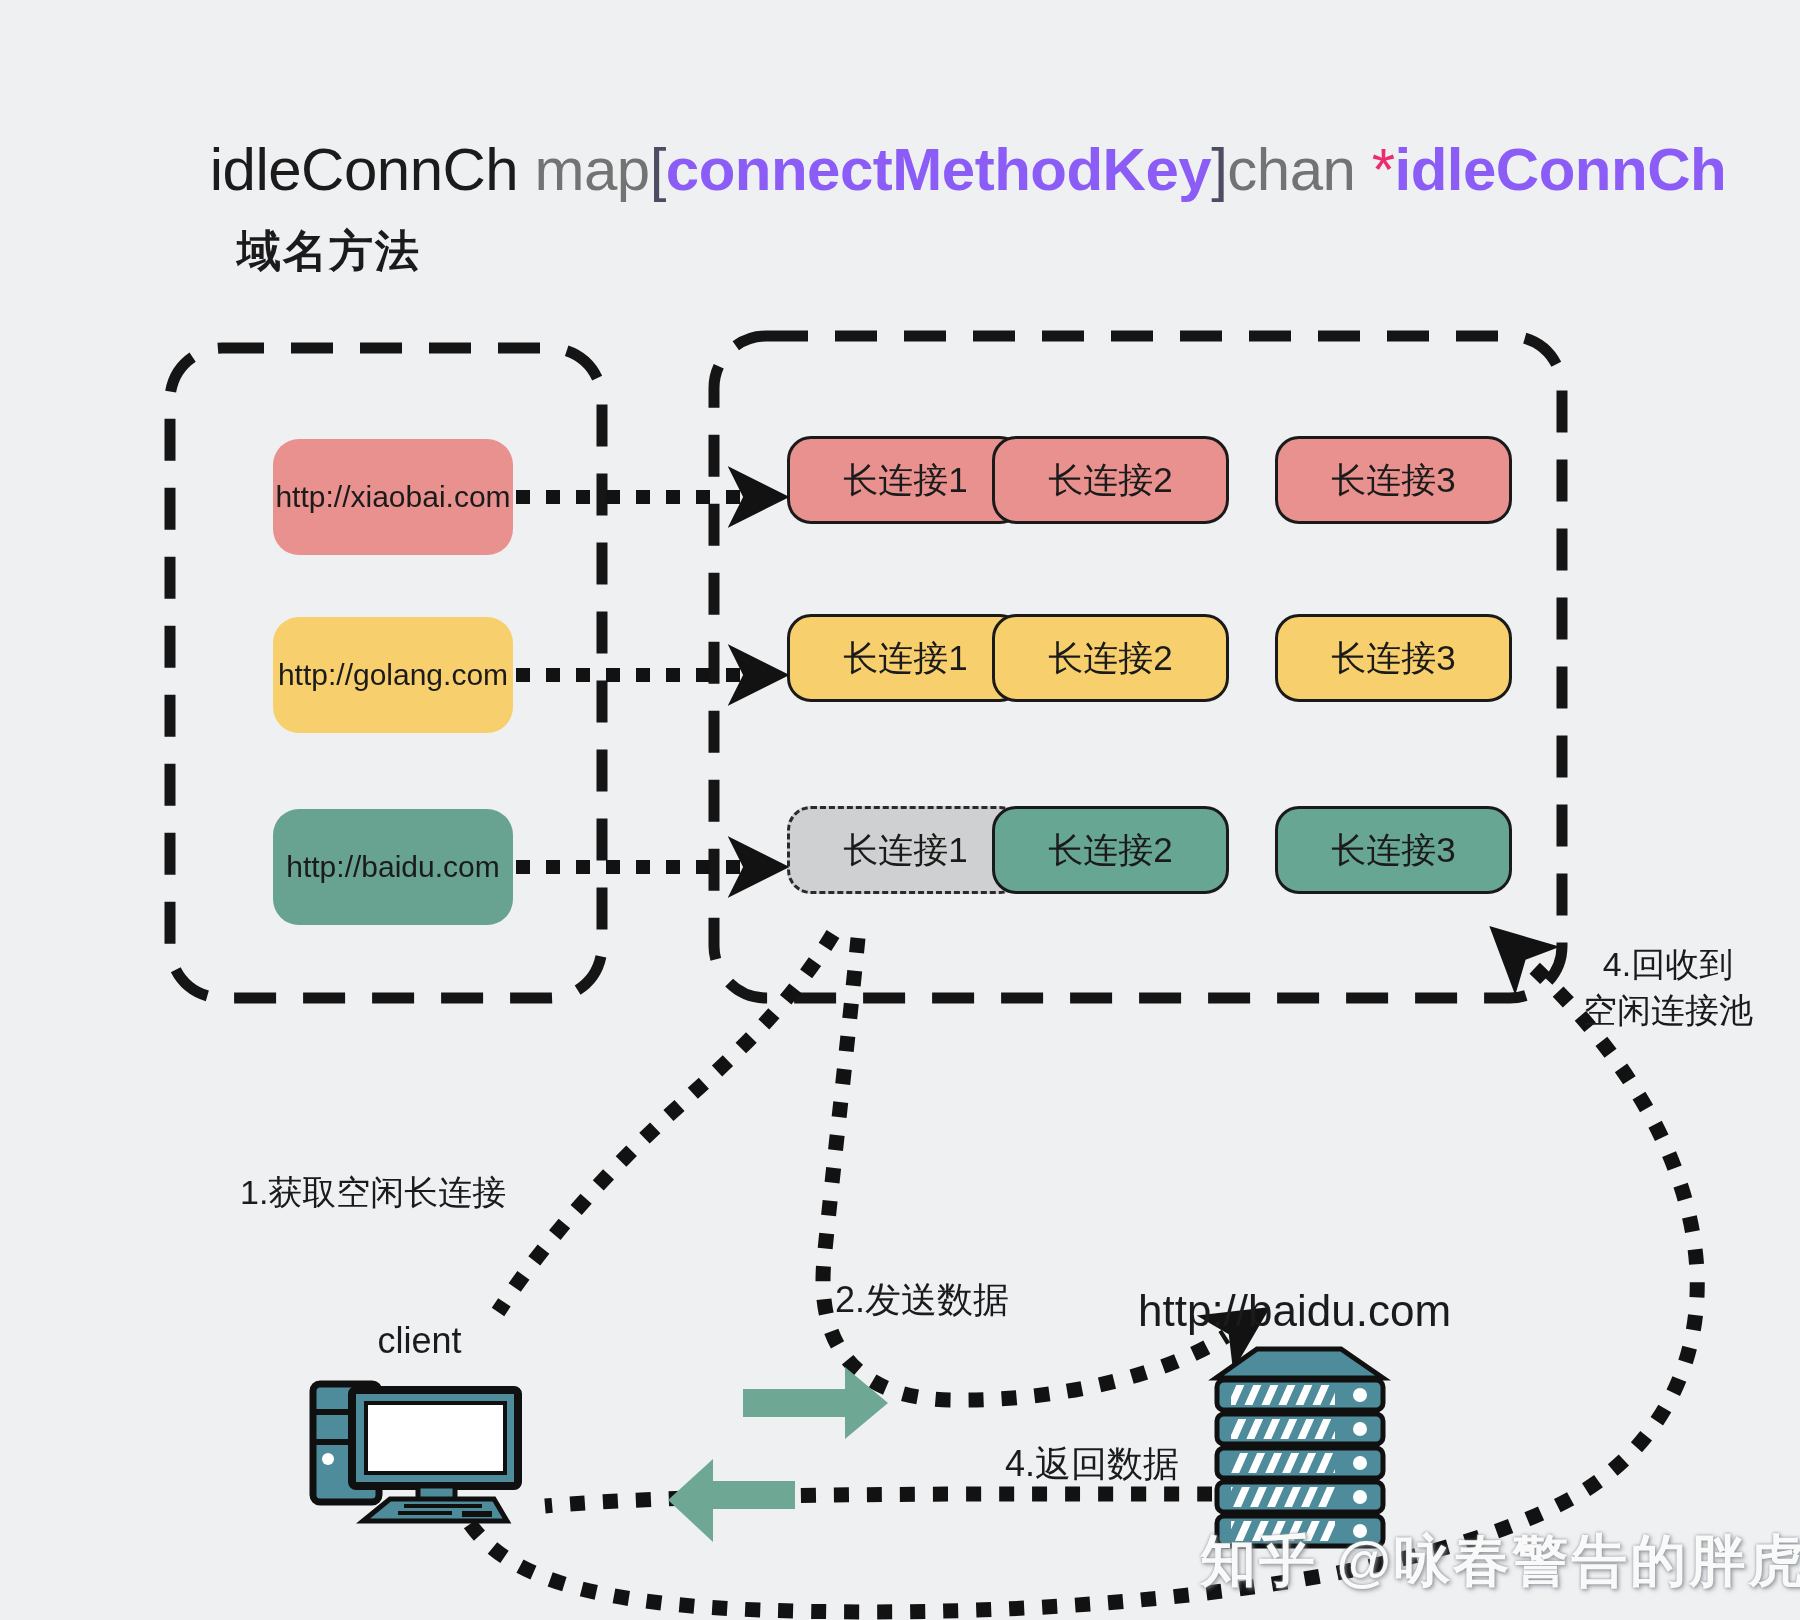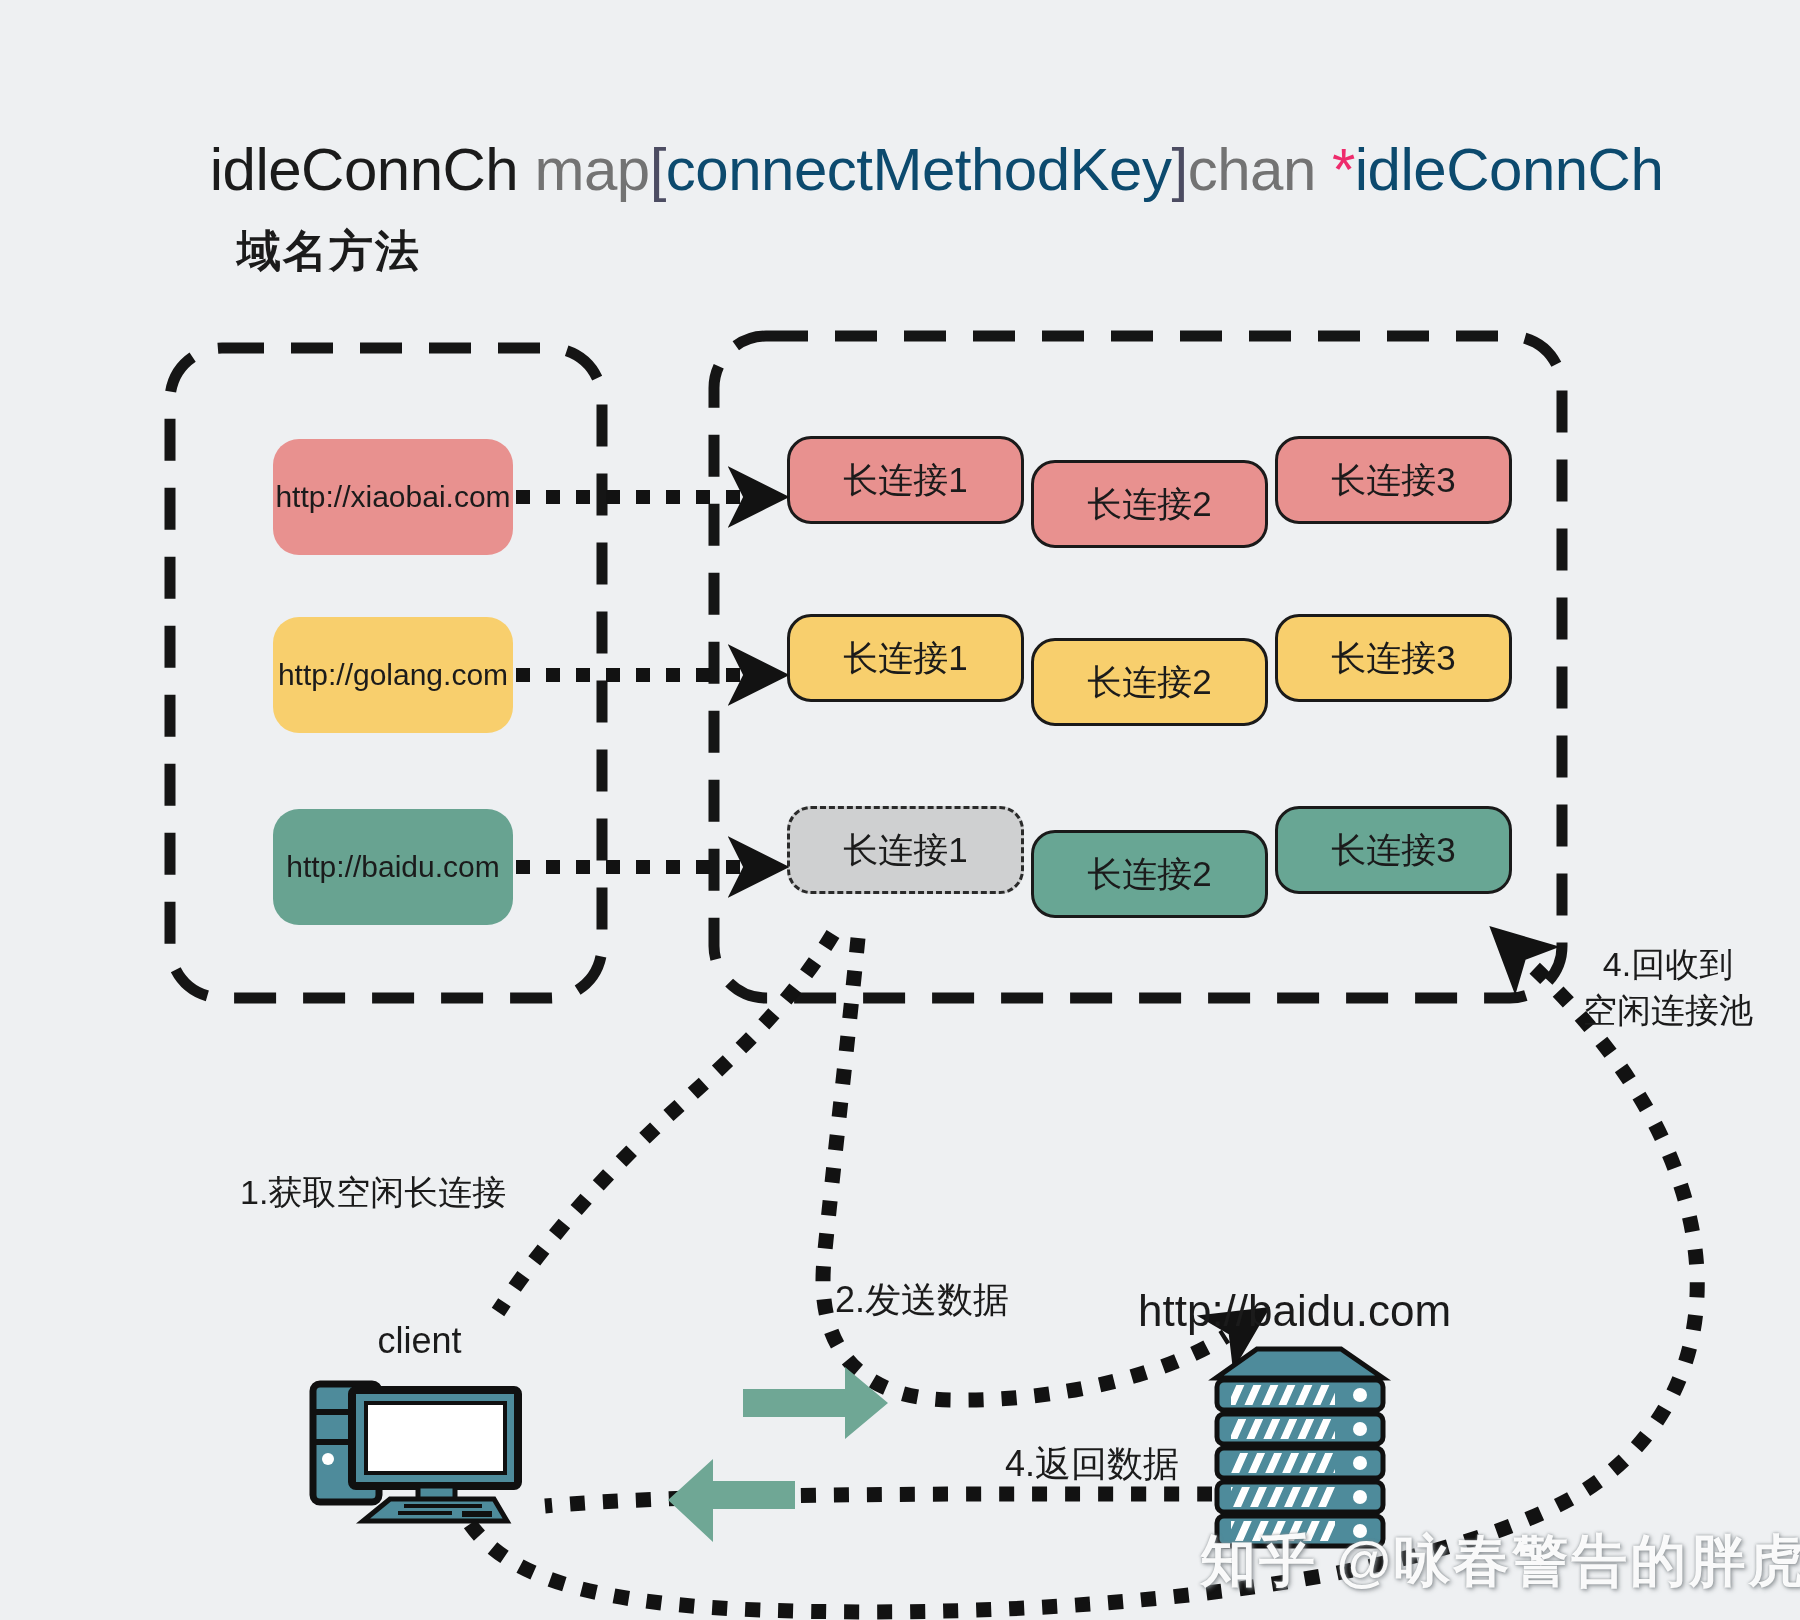--- a/index.html
+++ b/index.html
@@ -8,21 +8,21 @@
     background:#eef0f2;
     font-family:"Liberation Sans","DejaVu Sans",sans-serif;
     color:#1b1b1b;
   }
   .abs{position:absolute;}
   .title{
     left:145px; top:66px; font-size:60px; white-space:pre;
     letter-spacing:-0.5px; z-index:3;
   }
   .c-black{color:#1b1b1b;} .c-orange{color:#737373;} .c-slate{color:#4c4c62;}
-  .c-blue{color:#0c4a6e;} .c-pink{color:#ee2b6c;}
+  .c-blue{color:#8b5cf6;font-weight:bold;} .c-pink{color:#ee2b6c;}
   .heading{font-size:44px; font-weight:700; z-index:3; letter-spacing:2px;}
   .heading-left{left:237px; top:222px;}
   .heading-right{left:852px; top:222px;}
 
   .url-box{
     left:273px; width:240px; height:116px; border-radius:26px;
     display:flex; align-items:center; justify-content:center;
     font-size:30px; white-space:nowrap; z-index:2;
   }
   .url-pink{background:#e8918f;}
@@ -34,21 +34,21 @@
     width:237px; height:88px; box-sizing:border-box;
     border:3px solid #1a1a1a; border-radius:24px;
     display:flex; align-items:center; justify-content:center;
     font-size:35px; z-index:2;
   }
   .cell-pink{background:#e8918f;}
   .cell-yellow{background:#f8cf6d;}
   .cell-teal{background:#68a694;}
   .cell-gray{background:#cfd0d1; border:3px dashed #2a2a2a;}
   .r1{top:436px;} .r2{top:614px;} .r3{top:806px;}
-  .col1{left:787px;} .col2{left:1031px;margin-top:24px;} .col3{left:1275px;}
+  .col1{left:787px;} .col2{left:992px;} .col3{left:1275px;}
 
   .flow-label{font-size:36px; z-index:6; white-space:nowrap;}
   .step1{left:240px; top:1170px; font-size:34px;}
   .step2{left:835px; top:1276px;}
   .step3{left:1005px; top:1440px;}
   .step4{left:1568px; top:942px; width:200px; text-align:center;
          font-size:34px; line-height:1.35; white-space:normal;}
   .client-label{left:352px; top:1320px; width:135px; text-align:center; font-size:36px;}
   .server-label{left:1138px; top:1286px; font-size:44px; white-space:nowrap;}
 

